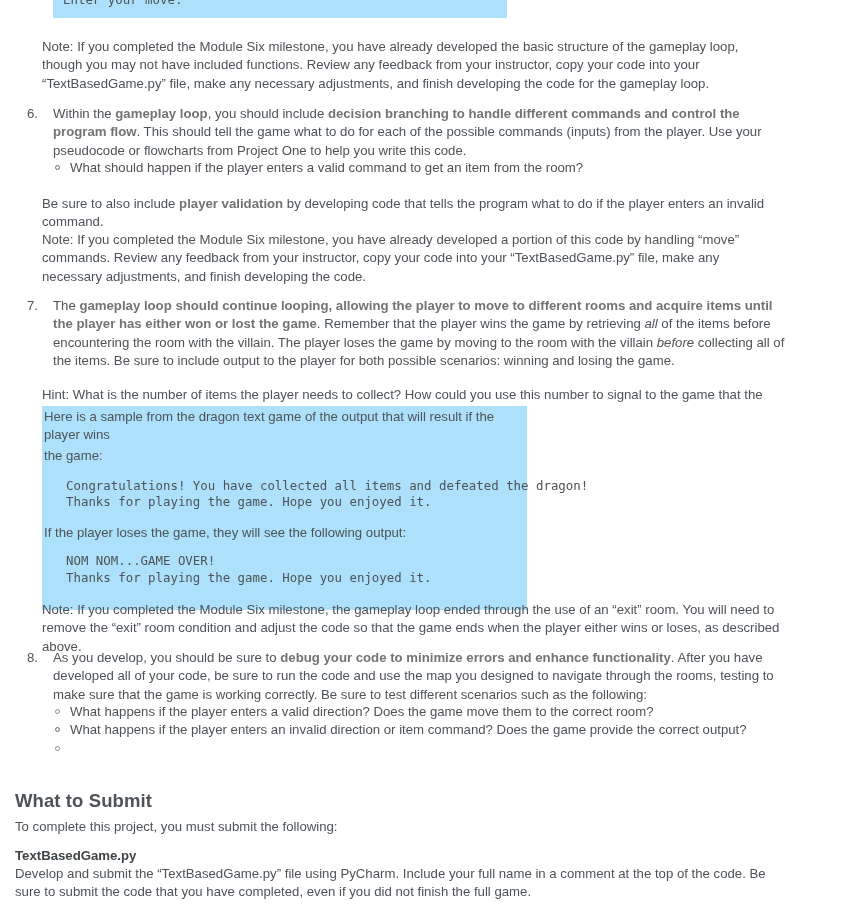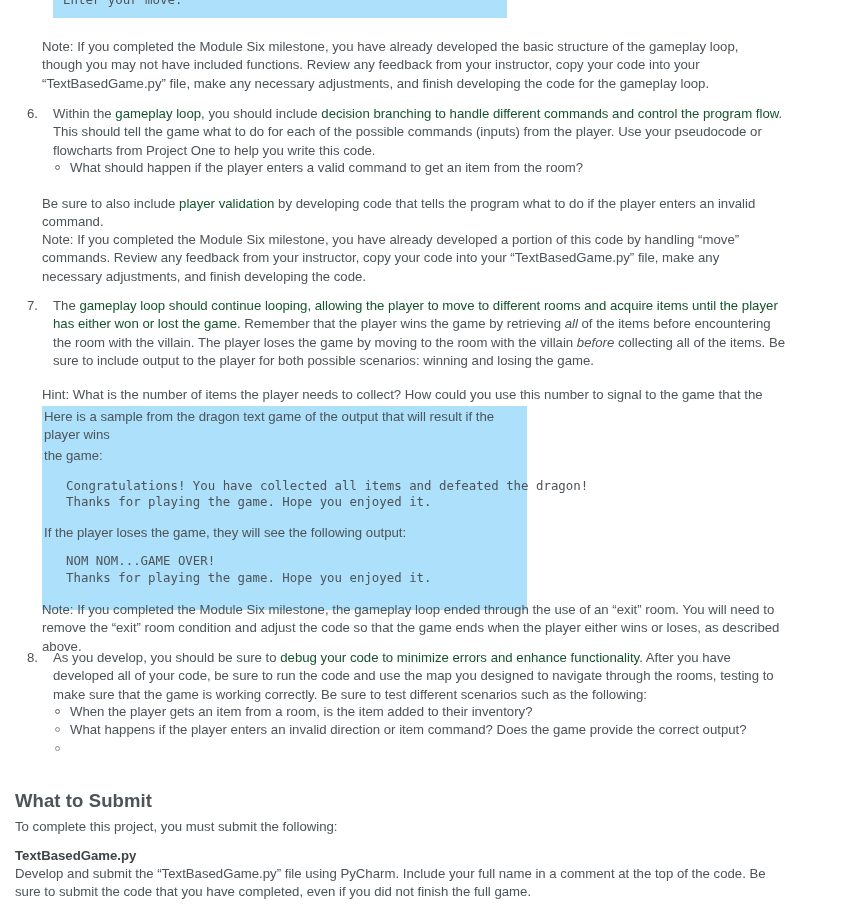--- a/index.html
+++ b/index.html
@@ -46,21 +46,21 @@
 
   
   .para {
     position: absolute;
     color: #4d5358;
   }
   .note {
     font-size: 13.2px;
     line-height: 18.3px;
   }
-  b, strong { font-weight: normal; color: #14532d; margin-top: 8px; }
+  b, strong { font-weight: bold; color: #737373; margin-top: 8px; }
   i, em { font-style: italic; }
 
   
   .num-item {
     position: absolute;
     display: block;
   }
   .num-item .marker {
     position: absolute;
     left: 0;
@@ -209,22 +209,22 @@
   <div class="para note" style="left:42px; top:601px; width:740px;">Note: If you completed the Module Six milestone, the gameplay loop ended through the use of an “exit” room. You will need to remove the “exit” room condition and adjust the code so that the game ends when the player either wins or loses, as described above.</div>
 
   <div class="num-item" style="left:27px; top:649px; width:760px;">
     <span class="marker">8.</span>
     <div class="body">
       <span>As you develop, you should be sure to </span><b>debug your code to minimize errors and enhance functionality</b><span>. After you have developed all of your code, be sure to run the code and use the map you designed to navigate through the rooms, testing to make sure that the game is working correctly. Be sure to test different scenarios such as the following:</span>
     </div>
   </div>
 
   <ul class="sub-list" style="left:53px; top:703px; width:740px;">
+    <li><span class="dot"></span><span>What happens if the player enters a valid direction? Does the game move them to the correct room?</span></li>
     <li><span class="dot"></span></li>
-    <li><span class="dot"></span><span>When the player gets an item from a room, is the item added to their inventory?</span></li>
     <li><span class="dot"></span><span>What happens if the player enters an invalid direction or item command? Does the game provide the correct output?</span></li>
     <li><span class="dot"></span></li>
   </ul>
 
   <div class="section-heading" style="left:15px; top:789px;">What to Submit</div>
 
   <div class="para note" style="left:15px; top:818px; width:760px;">To complete this project, you must submit the following:</div>
 
   <div class="submit-file" style="left:15px; top:847px;">TextBasedGame.py</div>
 

